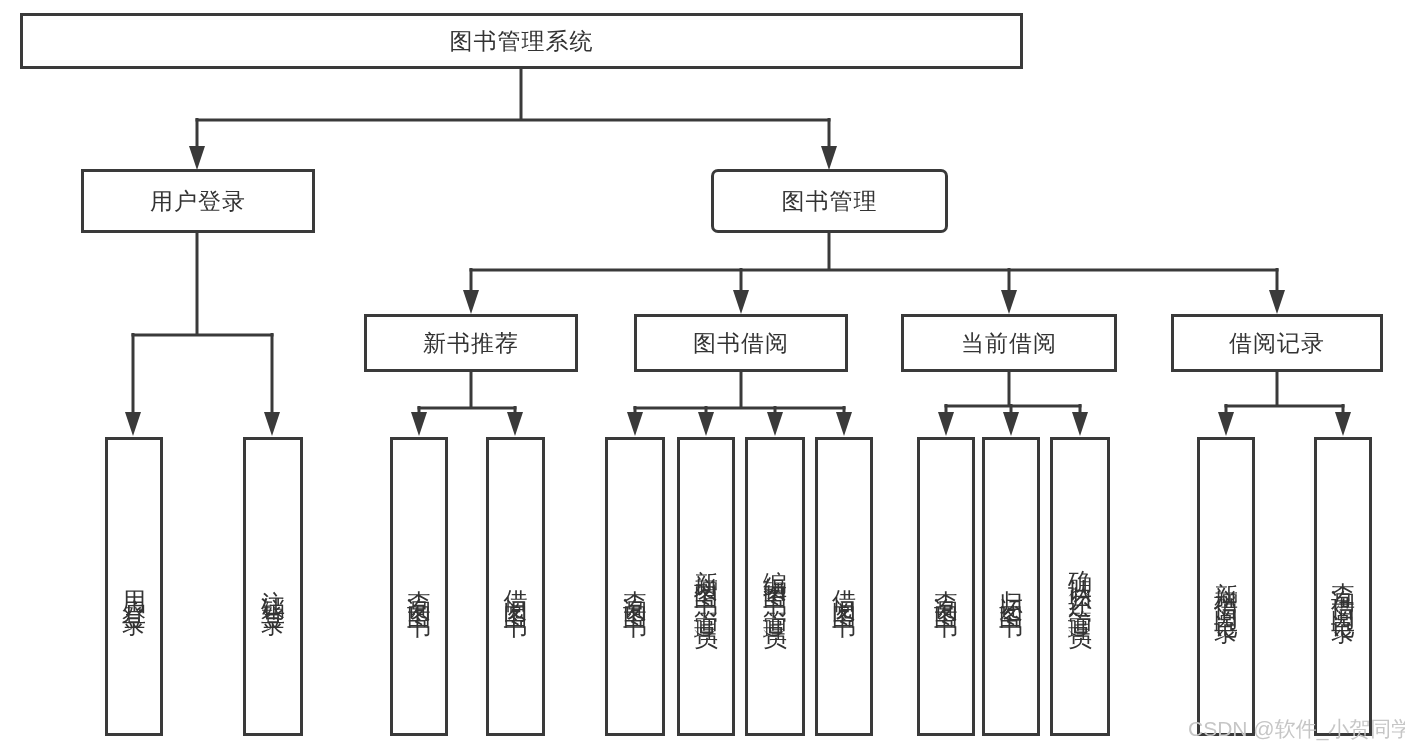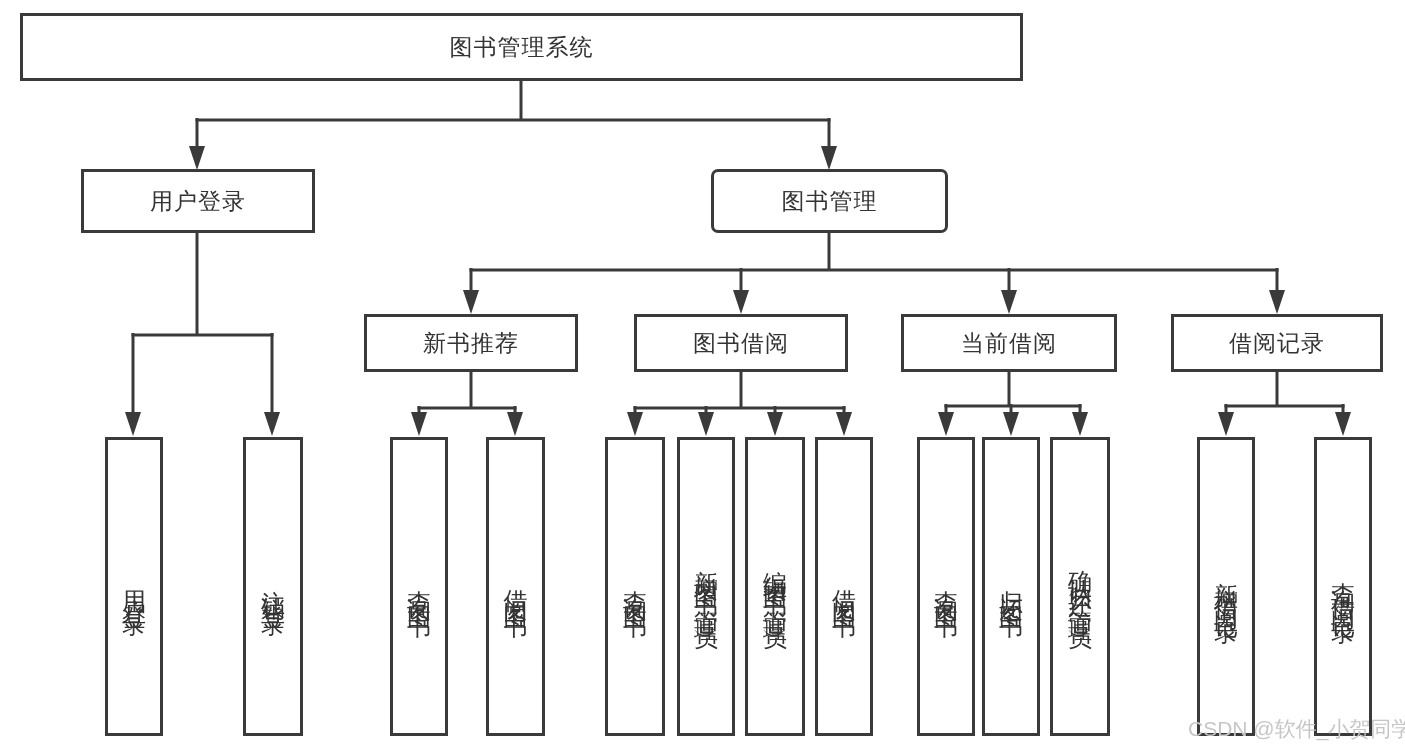--- a/index.html
+++ b/index.html
@@ -116,21 +116,21 @@
     <polygon points="1072,412 1088,412 1080,436"></polygon>
 
     <line x1="1277" y1="372" x2="1277" y2="406"></line>
     <line x1="1224.5" y1="406" x2="1344.5" y2="406"></line>
     <line x1="1226" y1="404" x2="1226" y2="413"></line>
     <polygon points="1218,412 1234,412 1226,436"></polygon>
     <line x1="1343" y1="404" x2="1343" y2="413"></line>
     <polygon points="1335,412 1351,412 1343,436"></polygon>
   </svg>
 
-  <div class="node hnode root" style="left:20px; top:13px; width:1003px; height:68px;">
+  <div class="node hnode root" style="left:20px; top:13px; width:1003px; height:56px;">
     <span>图书管理系统</span>
   </div>
 
   <div class="node hnode" style="left:81px; top:169px; width:234px; height:64px;">
     <span>用户登录</span>
   </div>
   <div class="node hnode" style="left:711px; top:169px; width:237px; height:64px;border-radius:7px;">
     <span>图书管理</span>
   </div>
 

